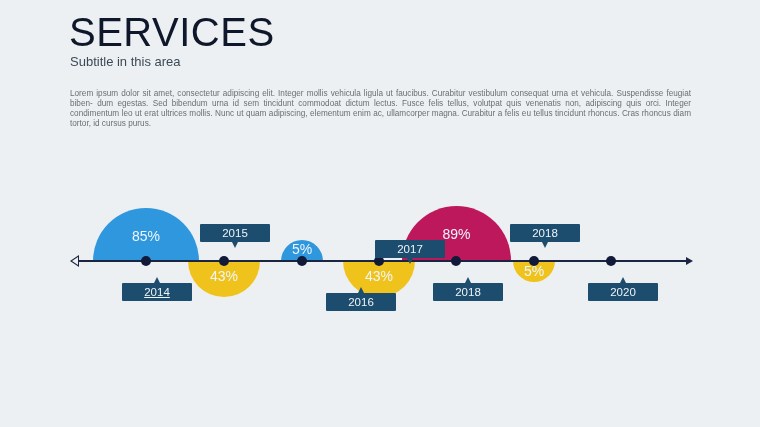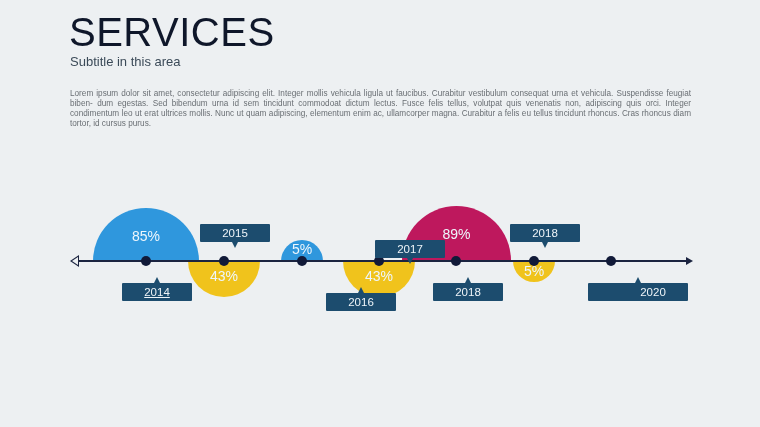--- a/index.html
+++ b/index.html
@@ -112,14 +112,14 @@
   <div class="dot" style="left:451px;"></div>
   <div class="dot" style="left:529px;"></div>
   <div class="dot" style="left:606px;"></div>
 
   <div class="tag below" style="left:122px; top:283px;text-decoration:underline;">2014</div>
   <div class="tag above" style="left:200px; top:224px;">2015</div>
   <div class="tag below" style="left:278px; top:293px;margin-left:48px;">2016</div>
   <div class="tag above" style="left:355px; top:240px;margin-left:20px;">2017</div>
   <div class="tag below" style="left:433px; top:283px;">2018</div>
   <div class="tag above" style="left:510px; top:224px;">2018</div>
-  <div class="tag below" style="left:588px; top:283px;padding-left:30px;">2020</div>
+  <div class="tag below" style="left:588px; top:283px;">2020</div>
 </div>
 
 </body></html>

